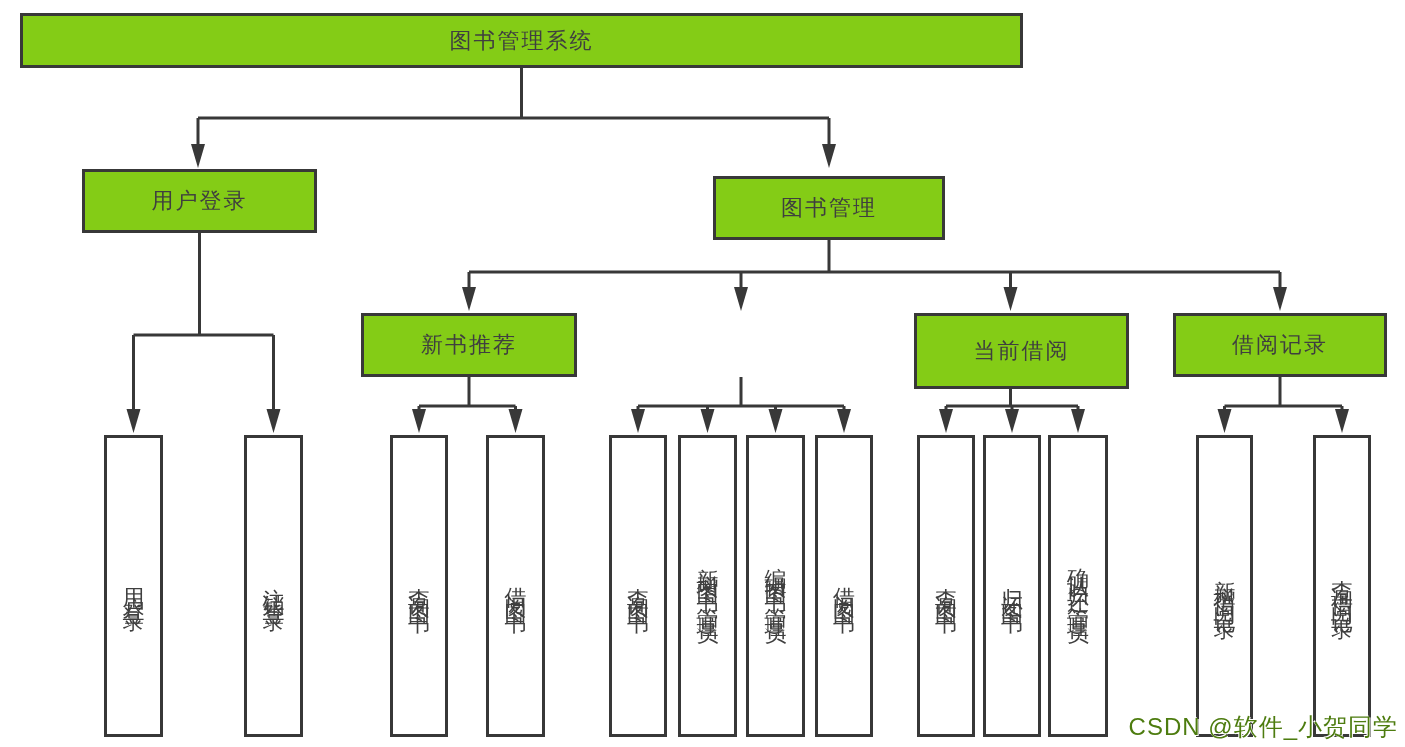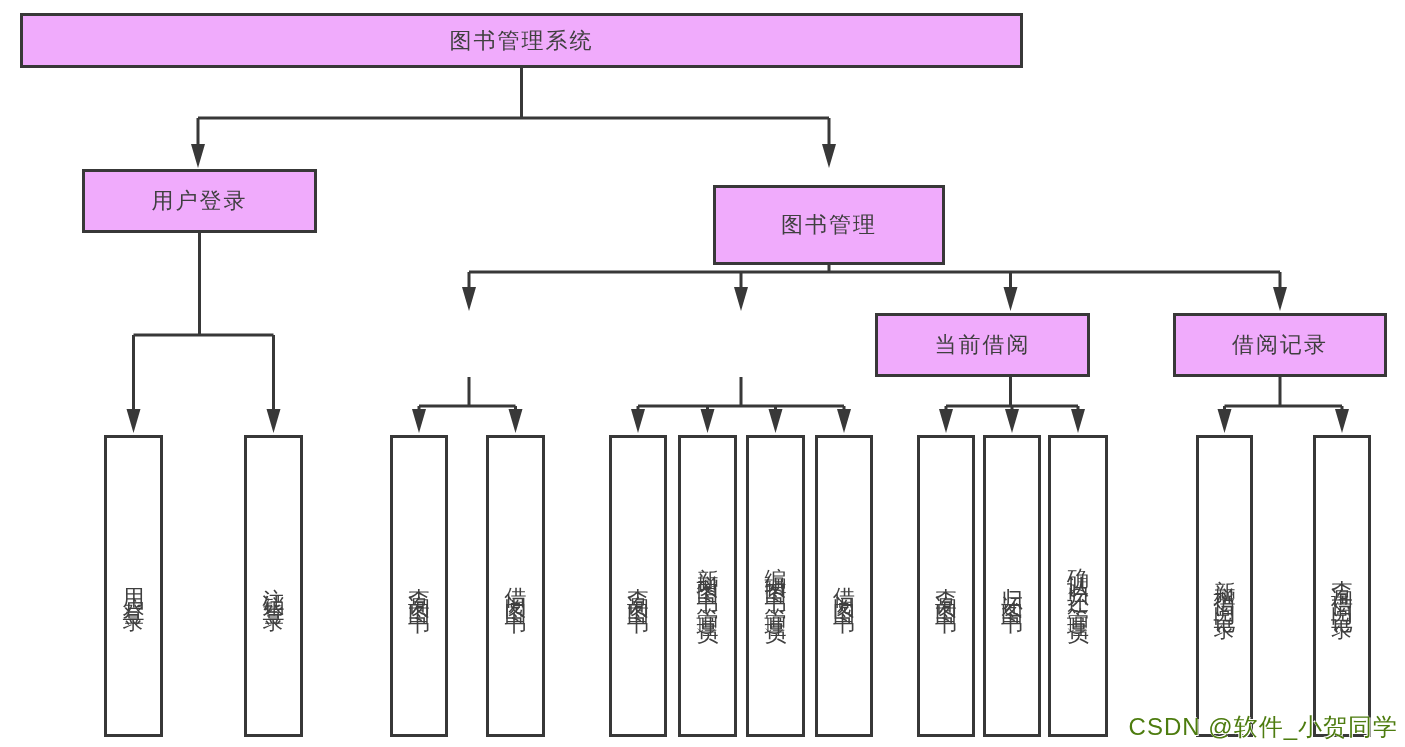--- a/index.html
+++ b/index.html
@@ -26,21 +26,21 @@
     fill: none;
   }
   #connectors polygon {
     fill: #383838;
     stroke: none;
   }
   .node {
     position: absolute;
     box-sizing: border-box;
     border: 3px solid #383838;
-    background: #f0abfc;
+    background: #84cc16;
     display: flex;
     align-items: center;
     justify-content: center;
     color: #3f3f3f;
     font-size: 22px;
     letter-spacing: 2px;
     white-space: nowrap;
   }
   .leaf {
     position: absolute;
@@ -121,25 +121,28 @@
     </g>
   </svg>
 
   <div class="node" style="left:20px;top:13px;width:1003px;height:55px">
     <span>图书管理系统</span>
   </div>
 
   <div class="node" style="left:82px;top:169px;width:235px;height:64px">
     <span>用户登录</span>
   </div>
-  <div class="node" style="left:713px;top:185px;width:232px;height:80px">
+  <div class="node" style="left:713px;top:176px;width:232px;height:64px">
     <span>图书管理</span>
   </div>
 
-  <div class="node" style="left:875px;top:313px;width:215px;height:64px">
+  <div class="node" style="left:361px;top:313px;width:216px;height:64px">
+    <span>新书推荐</span>
+  </div>
+  <div class="node" style="left:914px;top:313px;width:215px;height:76px">
     <span>当前借阅</span>
   </div>
   <div class="node" style="left:1173px;top:313px;width:214px;height:64px">
     <span>借阅记录</span>
   </div>
 
   <div class="leaf" style="left:104px;width:59px">
     <span>用户登录</span>
   </div>
   <div class="leaf" style="left:244px;width:59px">

